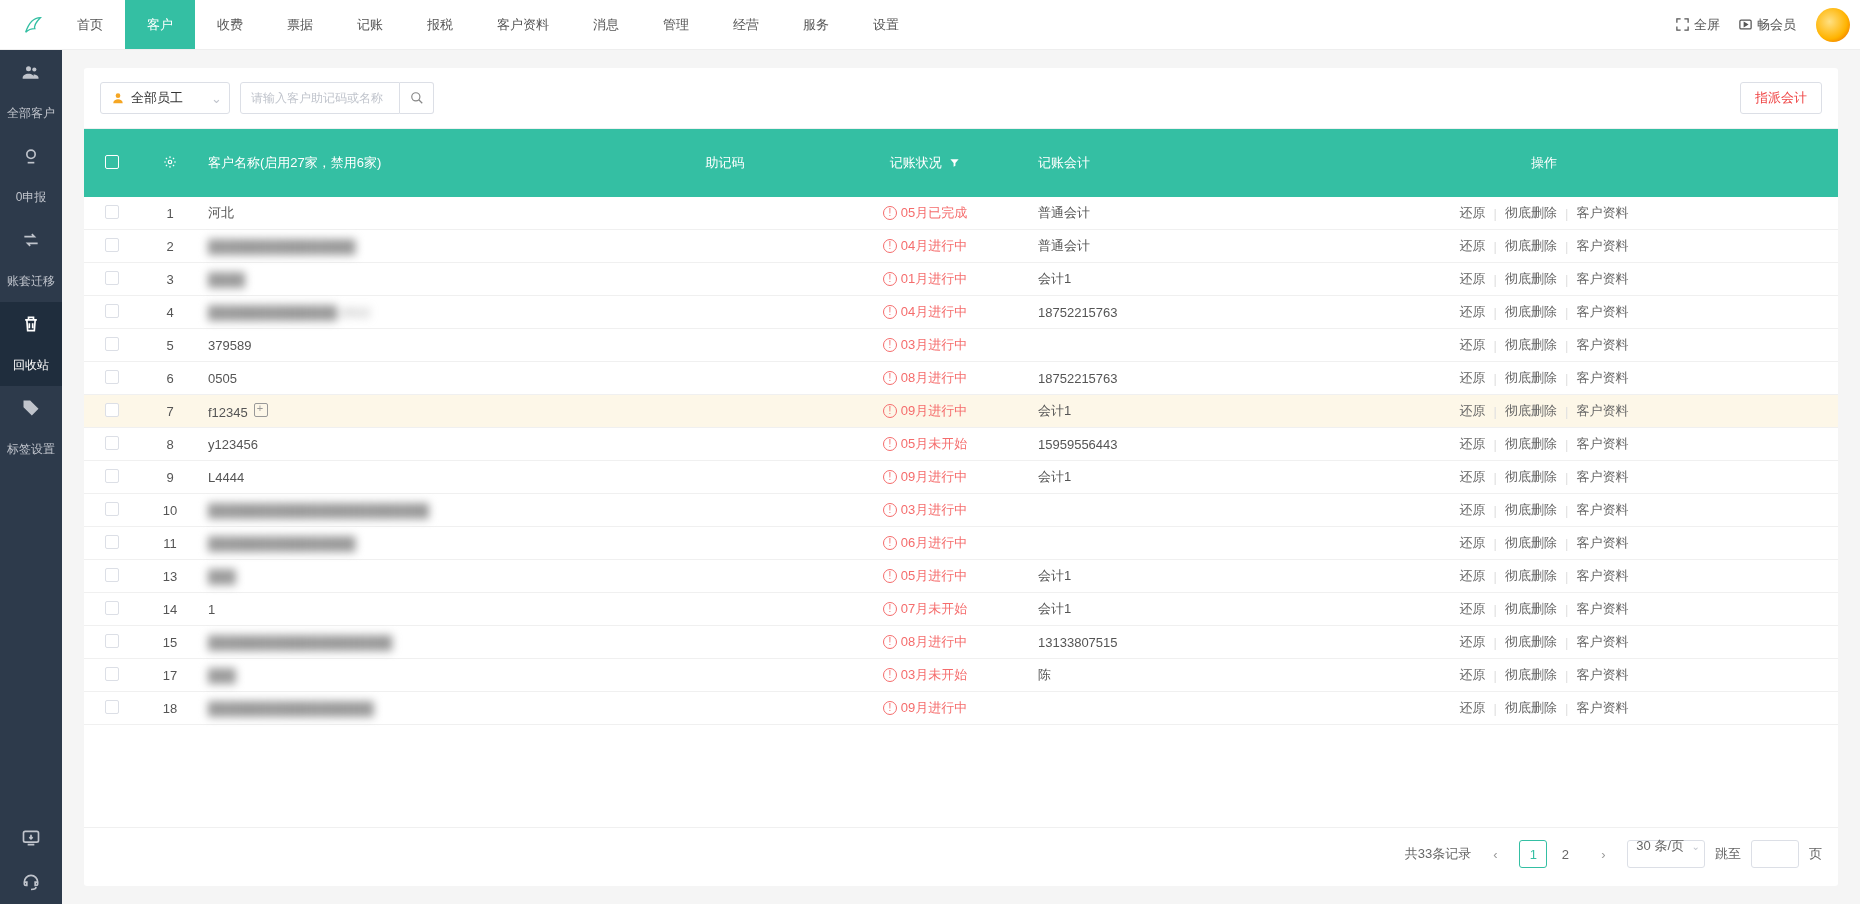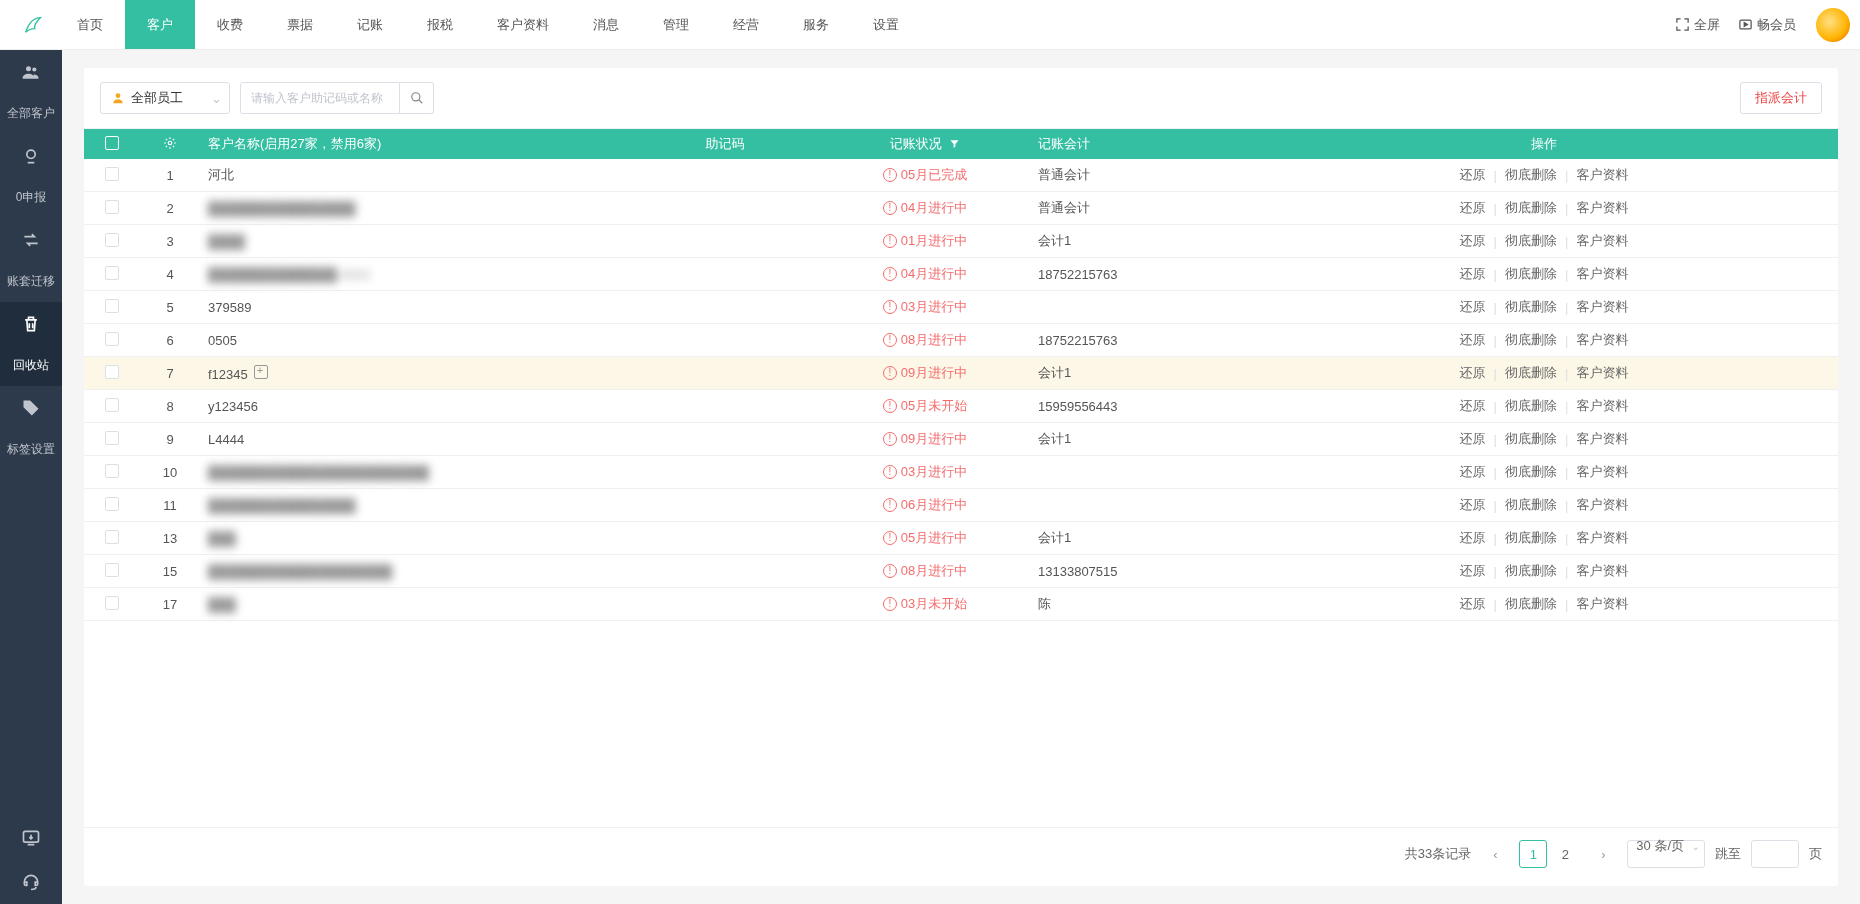--- a/index.html
+++ b/index.html
@@ -40,21 +40,21 @@
 .search-wrap { display: flex; }
 .search-box { height: 32px; border: 1px solid #dcdfe6; border-radius: 3px 0 0 3px; padding: 0 10px; width: 160px; outline: none; font-size: 12px; }
 .search-box::placeholder { color: #c0c4cc; }
 .search-btn { height: 32px; width: 34px; border: 1px solid #dcdfe6; border-left: none; border-radius: 0 3px 3px 0; background: #fff; display: flex; align-items: center; justify-content: center; cursor: pointer; color: #888; }
 .btn { height: 32px; padding: 0 14px; border: 1px solid #dcdfe6; border-radius: 3px; background: #fff; cursor: pointer; display: flex; align-items: center; color: #ef4444; }
 .spacer { flex: 1; }
 
 
 .table-wrap { flex: 1; overflow: auto; }
 table { width: 100%; border-collapse: collapse; }
-thead th { background: #34bfa3; color: #fff; font-weight: normal; padding: 6px 8px; text-align: left; font-size: 13px; position: sticky; top: 0; }
+thead th { background: #34bfa3; color: #fff; font-weight: normal; padding: 25px 8px; text-align: left; font-size: 13px; position: sticky; top: 0; }
 thead th.center { text-align: center; }
 tbody td { padding: 7px 8px; border-bottom: 1px solid #f0f0f0; color: #555; font-size: 13px; }
 tbody tr.highlighted { background: #fdf7e8; }
 .col-chk { width: 56px; text-align: center; }
 .col-gear { width: 60px; text-align: center; }
 .col-name { width: 430px; }
 .col-code { width: 190px; text-align: center; }
 .col-status { width: 210px; text-align: center; }
 .col-acct { width: 220px; }
 .col-ops { text-align: center; }
@@ -444,20 +444,37 @@
                       <span class="op">还原</span>
                       <span class="div">|</span>
                       <span class="op">彻底删除</span>
                       <span class="div">|</span>
                       <span class="op">客户资料</span>
                     </div>
                   </td>
                 </tr>
                 <tr>
                   <td class="col-chk" style="text-align:center"><span class="chk"></span></td>
+                  <td class="col-gear" style="text-align:center">14</td>
+                  <td class="col-name"><span>1</span></td>
+                  <td class="col-code"></td>
+                  <td class="col-status" style="text-align:center"><span class="status"><span class="excl">!</span>07月未开始</span></td>
+                  <td class="col-acct">会计1</td>
+                  <td class="col-ops">
+                    <div class="ops">
+                      <span class="op">还原</span>
+                      <span class="div">|</span>
+                      <span class="op">彻底删除</span>
+                      <span class="div">|</span>
+                      <span class="op">客户资料</span>
+                    </div>
+                  </td>
+                </tr>
+                <tr>
+                  <td class="col-chk" style="text-align:center"><span class="chk"></span></td>
                   <td class="col-gear" style="text-align:center">15</td>
                   <td class="col-name"><span class="blur">████████████████████</span></td>
                   <td class="col-code"></td>
                   <td class="col-status" style="text-align:center"><span class="status"><span class="excl">!</span>08月进行中</span></td>
                   <td class="col-acct">13133807515</td>
                   <td class="col-ops">
                     <div class="ops">
                       <span class="op">还原</span>
                       <span class="div">|</span>
                       <span class="op">彻底删除</span>
@@ -466,20 +483,37 @@
                     </div>
                   </td>
                 </tr>
                 <tr>
                   <td class="col-chk" style="text-align:center"><span class="chk"></span></td>
                   <td class="col-gear" style="">17</td>
                   <td class="col-name"><span class="blur">███</span></td>
                   <td class="col-code"></td>
                   <td class="col-status" style="text-align:center"><span class="status"><span class="excl">!</span>03月未开始</span></td>
                   <td class="col-acct">陈</td>
+                  <td class="col-ops">
+                    <div class="ops">
+                      <span class="op">还原</span>
+                      <span class="div">|</span>
+                      <span class="op">彻底删除</span>
+                      <span class="div">|</span>
+                      <span class="op">客户资料</span>
+                    </div>
+                  </td>
+                </tr>
+                <tr>
+                  <td class="col-chk" style="text-align:center"><span class="chk"></span></td>
+                  <td class="col-gear" style="text-align:center">18</td>
+                  <td class="col-name"><span class="blur">██████████████████</span></td>
+                  <td class="col-code"></td>
+                  <td class="col-status" style="text-align:center"><span class="status"><span class="excl">!</span>09月进行中</span></td>
+                  <td class="col-acct"></td>
                   <td class="col-ops">
                     <div class="ops">
                       <span class="op">还原</span>
                       <span class="div">|</span>
                       <span class="op">彻底删除</span>
                       <span class="div">|</span>
                       <span class="op">客户资料</span>
                     </div>
                   </td>
                 </tr>

